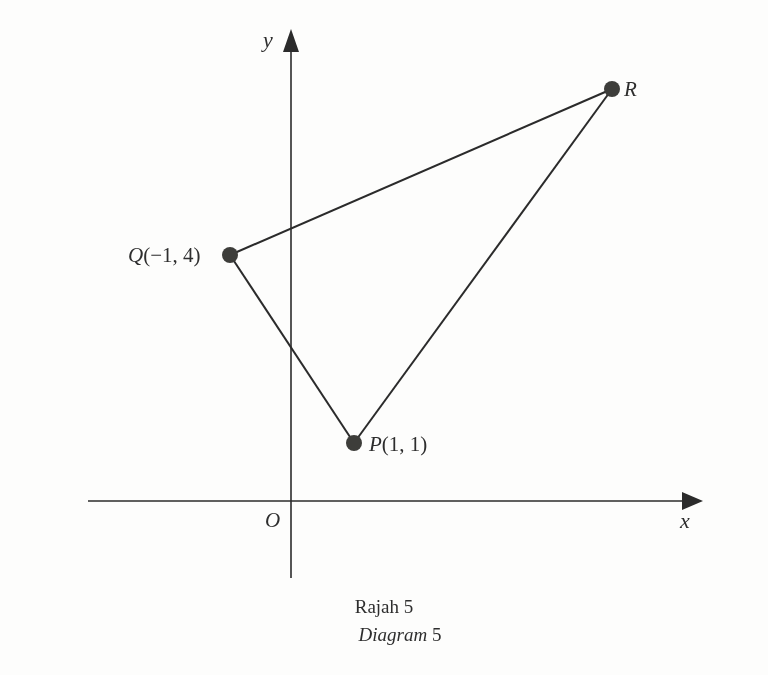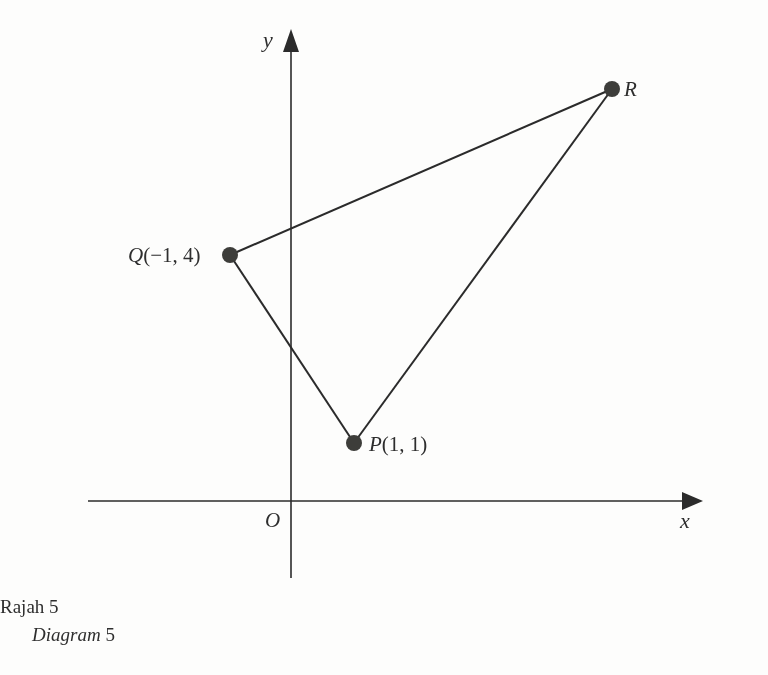--- a/index.html
+++ b/index.html
@@ -19,21 +19,21 @@
       position: absolute;
       left: 0;
       top: 0;
       width: 768px;
       height: 675px;
     }
     .caption {
       position: absolute;
       left: 0;
       width: 768px;
-      text-align: left;
+      text-align: center;
       font-family: "Liberation Serif", "DejaVu Serif", serif;
       font-size: 19px;
       color: #2e2e2e;
     }
     .caption-malay { top: 596px; }
     .caption-english { top: 624px; }
     .caption-english .it { font-style: italic; margin-left: 32px; }
     svg text {
       font-family: "Liberation Serif", "DejaVu Serif", serif;
       fill: #2e2e2e;

